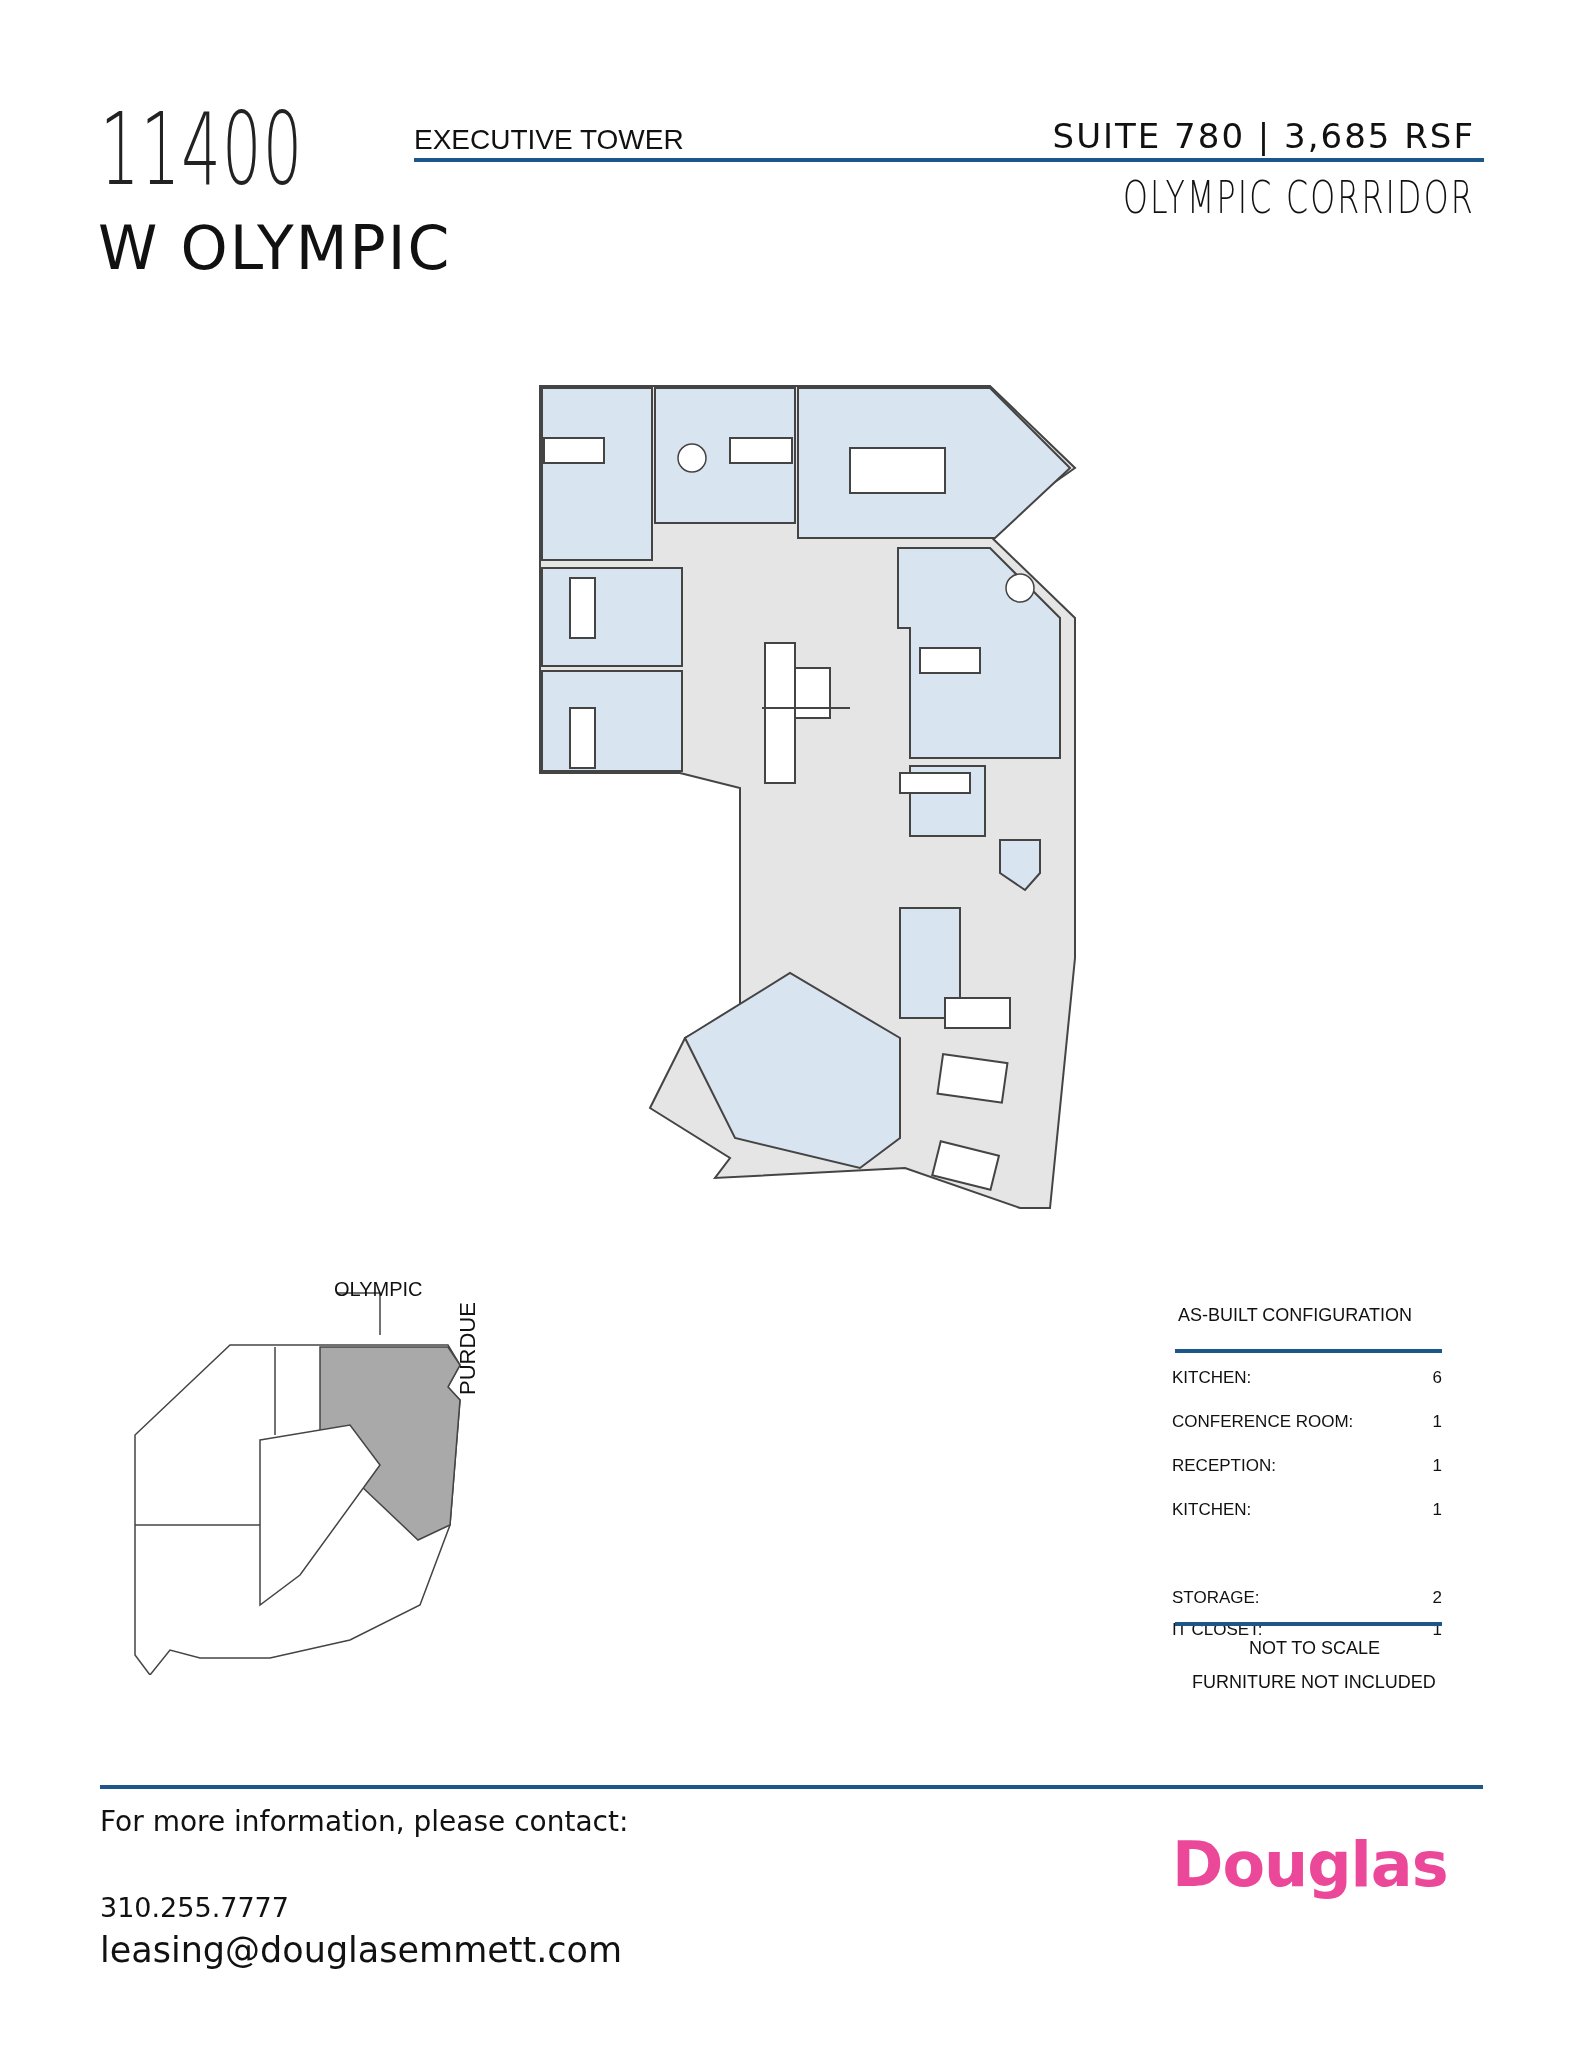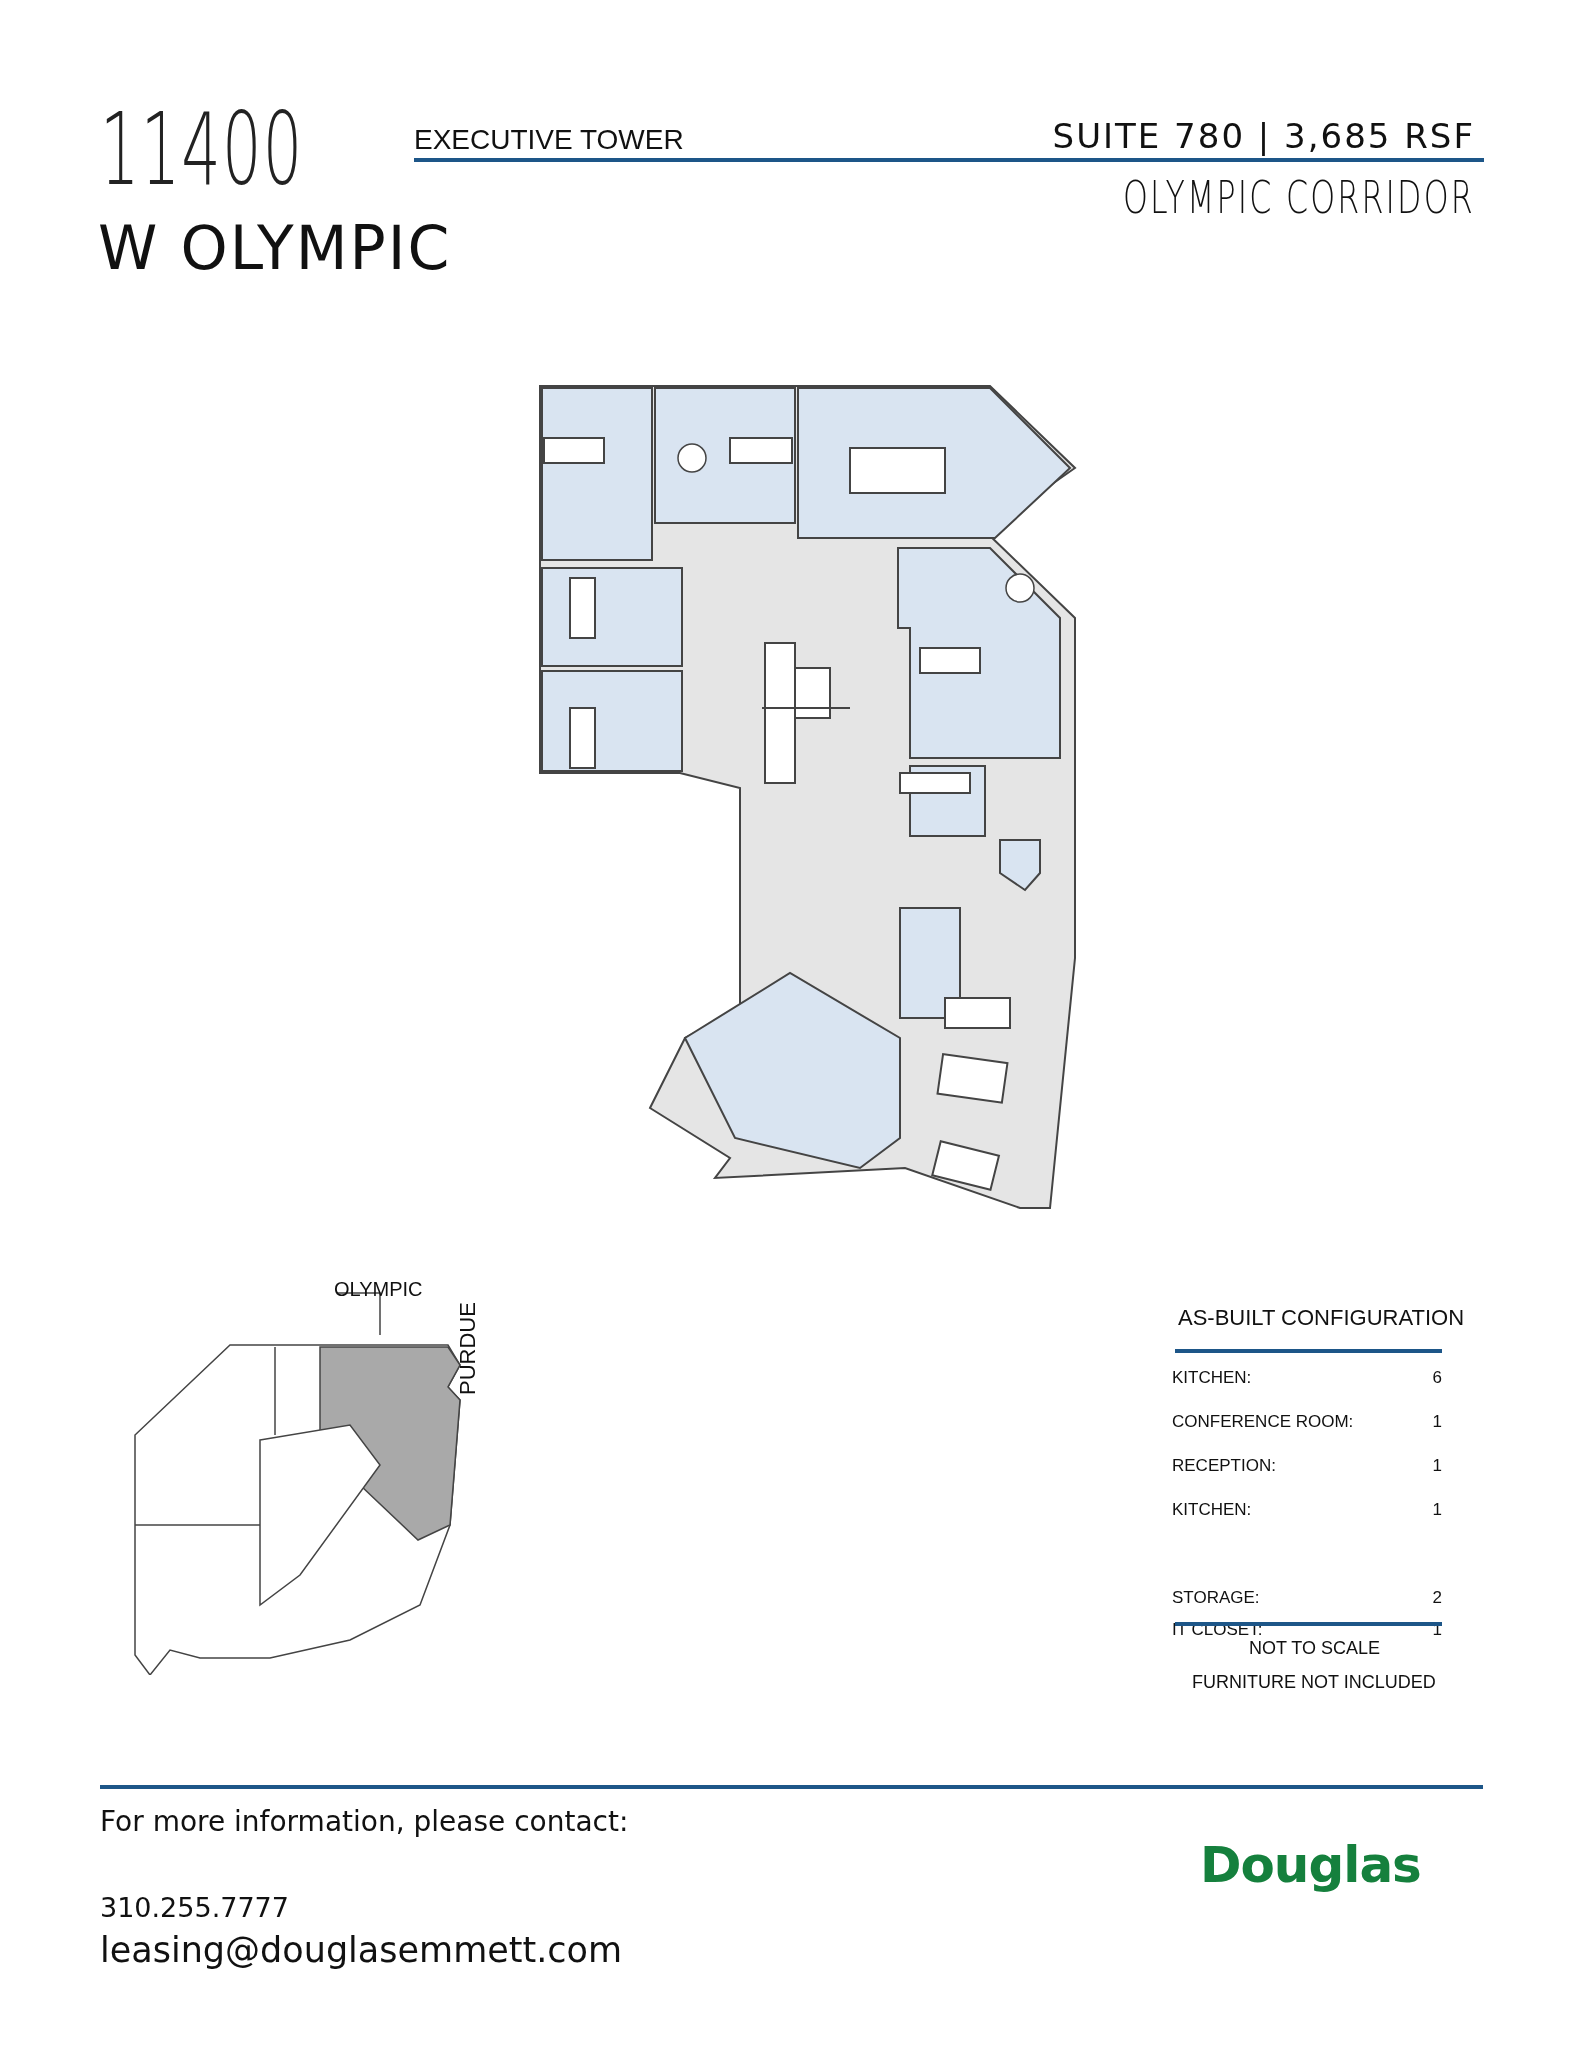--- a/index.html
+++ b/index.html
@@ -6,27 +6,27 @@
   body { width:1583px; height:2048px; position:relative; overflow:hidden; font-family:"Liberation Sans", sans-serif; color:#111; }
   .abs { position:absolute; }
   .rule { position:absolute; height:4px; background:#1d5688; }
   .addr-num { left:100px; top:100px; font-family:"DejaVu Sans", sans-serif; font-weight:200; font-size:100px; letter-spacing:2px; transform:scaleX(0.62); transform-origin:left top; line-height:1; color:#222; }
   .addr-street { left:98px; top:218px; font-family:"DejaVu Sans", sans-serif; font-size:60px; letter-spacing:2px; line-height:1; }
   .tower { left:414px; top:124px; font-size:28px; }
   .suite { right:108px; top:116px; font-family:"DejaVu Sans", sans-serif; font-size:34px; letter-spacing:2px; }
   .corridor { right:108px; top:172px; font-family:"DejaVu Sans", sans-serif; font-weight:200; font-size:44px; letter-spacing:3px; transform:scaleX(0.72); transform-origin:right top; }
   .plan { left:530px; top:378px; }
   .keymap { left:130px; top:1275px; }
-  .legend-title { left:1178px; top:1305px; font-size:22px; }
+  .legend-title { left:1178px; top:1305px; font-size:18px; }
   .legend-row { position:absolute; left:1172px; width:270px; font-size:17px; display:flex; justify-content:space-between; }
   .note { position:absolute; font-size:18px; }
   .contact-head { left:100px; top:1805px; font-family:"DejaVu Sans", sans-serif; font-size:28px; }
   .phone { left:100px; top:1892px; font-family:"DejaVu Sans", sans-serif; font-size:27px; }
   .email { left:100px; top:1930px; font-family:"DejaVu Sans", sans-serif; font-size:35px; }
-  .logo { left:1200px; top:1838px; color:#15803d; font-family:"DejaVu Sans", sans-serif; font-weight:bold; font-size:50px; line-height:54px; letter-spacing:-1px; }
+  .logo { left:1172px; top:1838px; color:#ec4899; font-family:"DejaVu Sans", sans-serif; font-weight:bold; font-size:62px; line-height:54px; letter-spacing:-1px; }
 </style>
 </head>
 <body>
 
 <div class="abs addr-num">11400</div>
 <div class="abs addr-street">W OLYMPIC</div>
 <div class="abs tower">EXECUTIVE TOWER</div>
 <div class="rule" style="left:414px; top:158px; width:1070px;"></div>
 <div class="abs suite">SUITE 780 | 3,685 RSF</div>
 <div class="abs corridor">OLYMPIC CORRIDOR</div>

